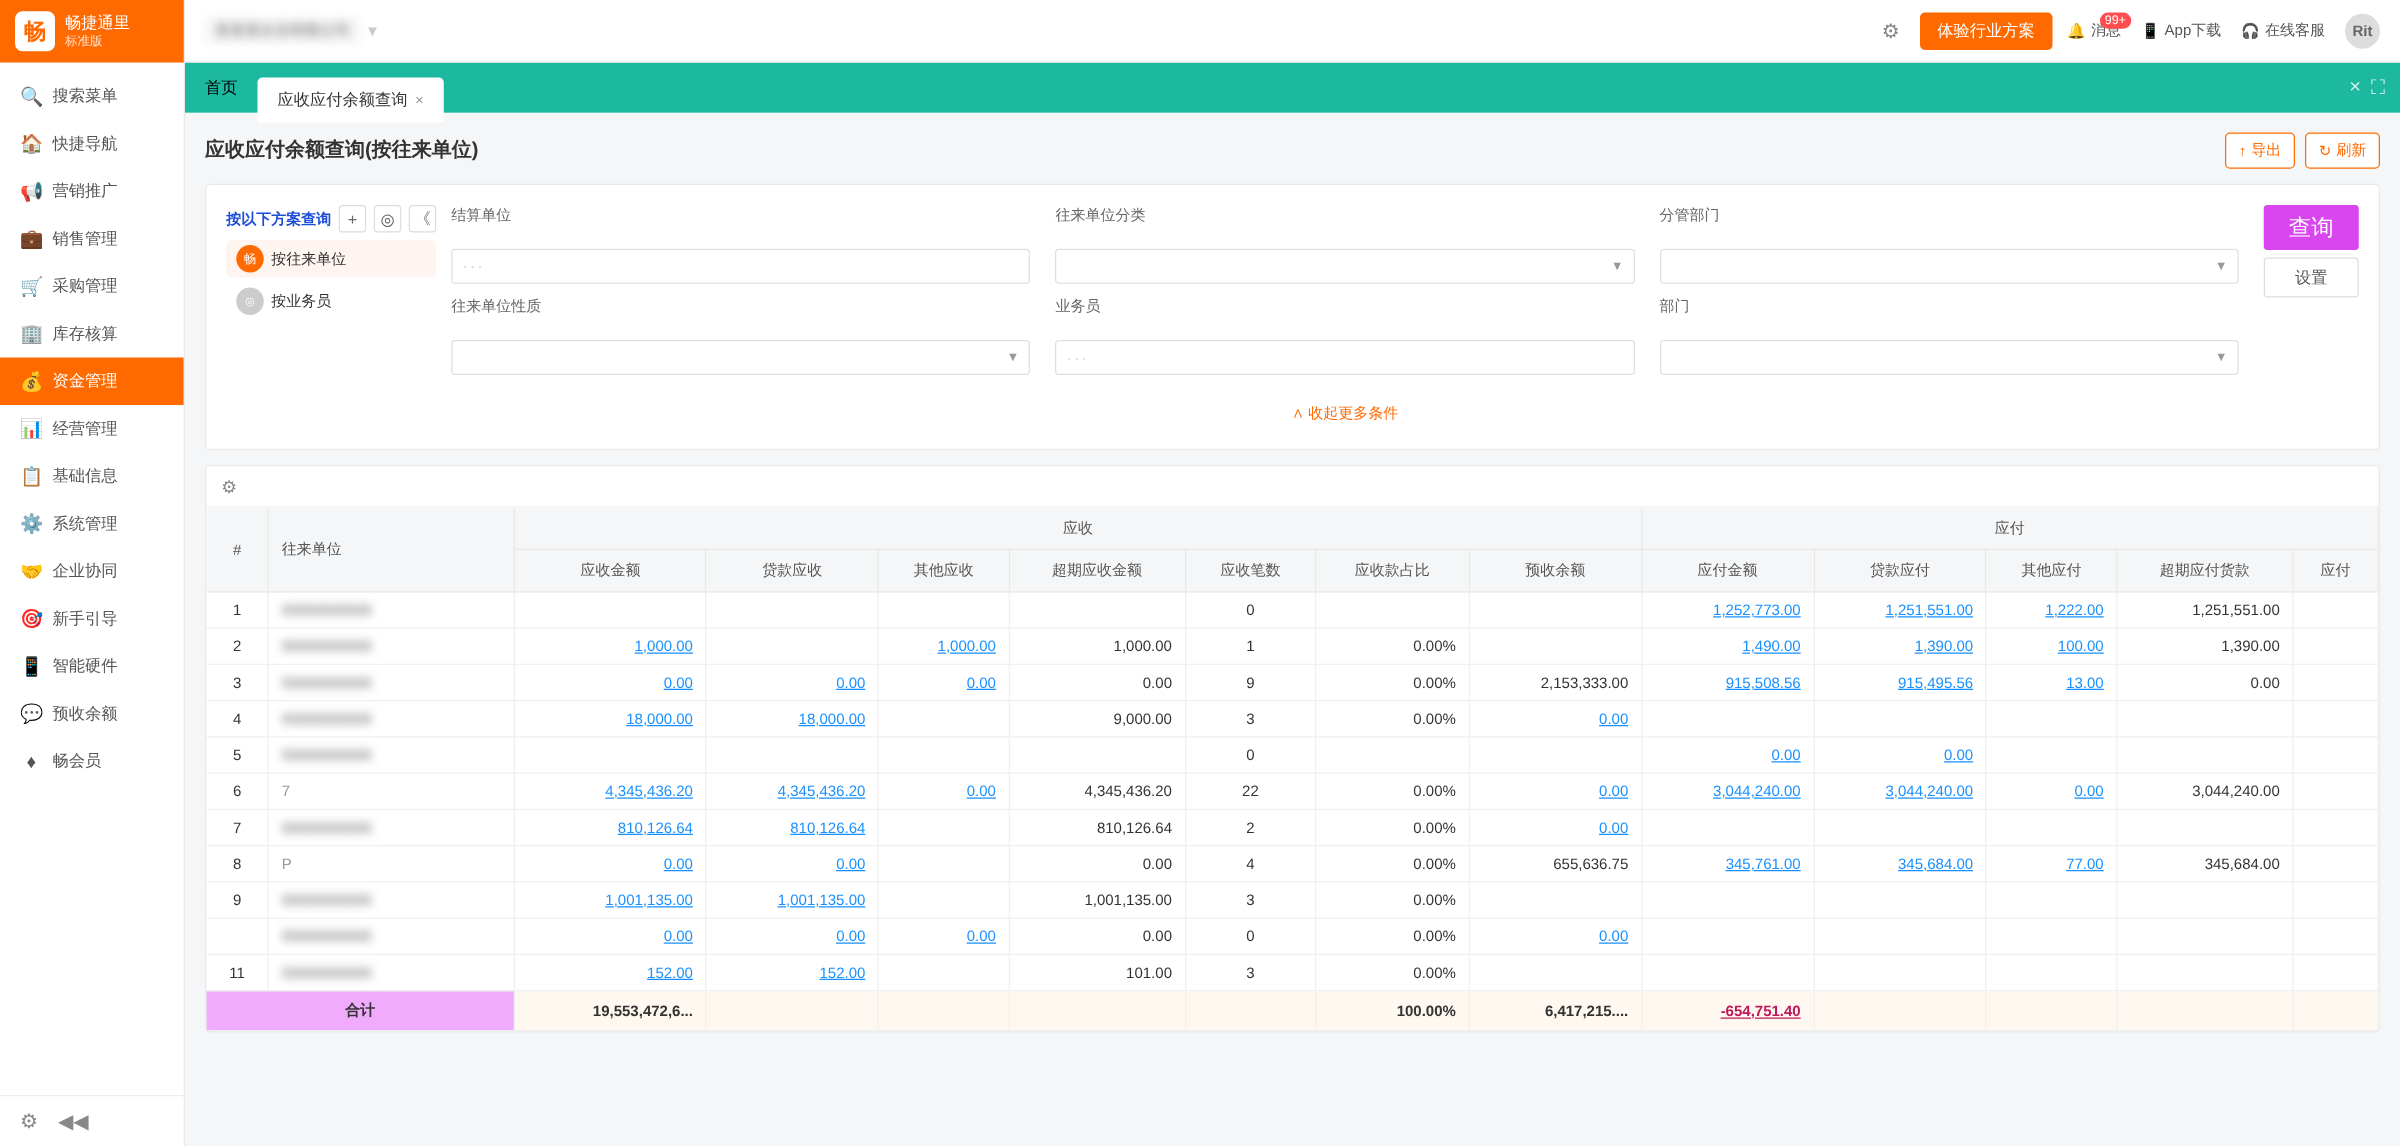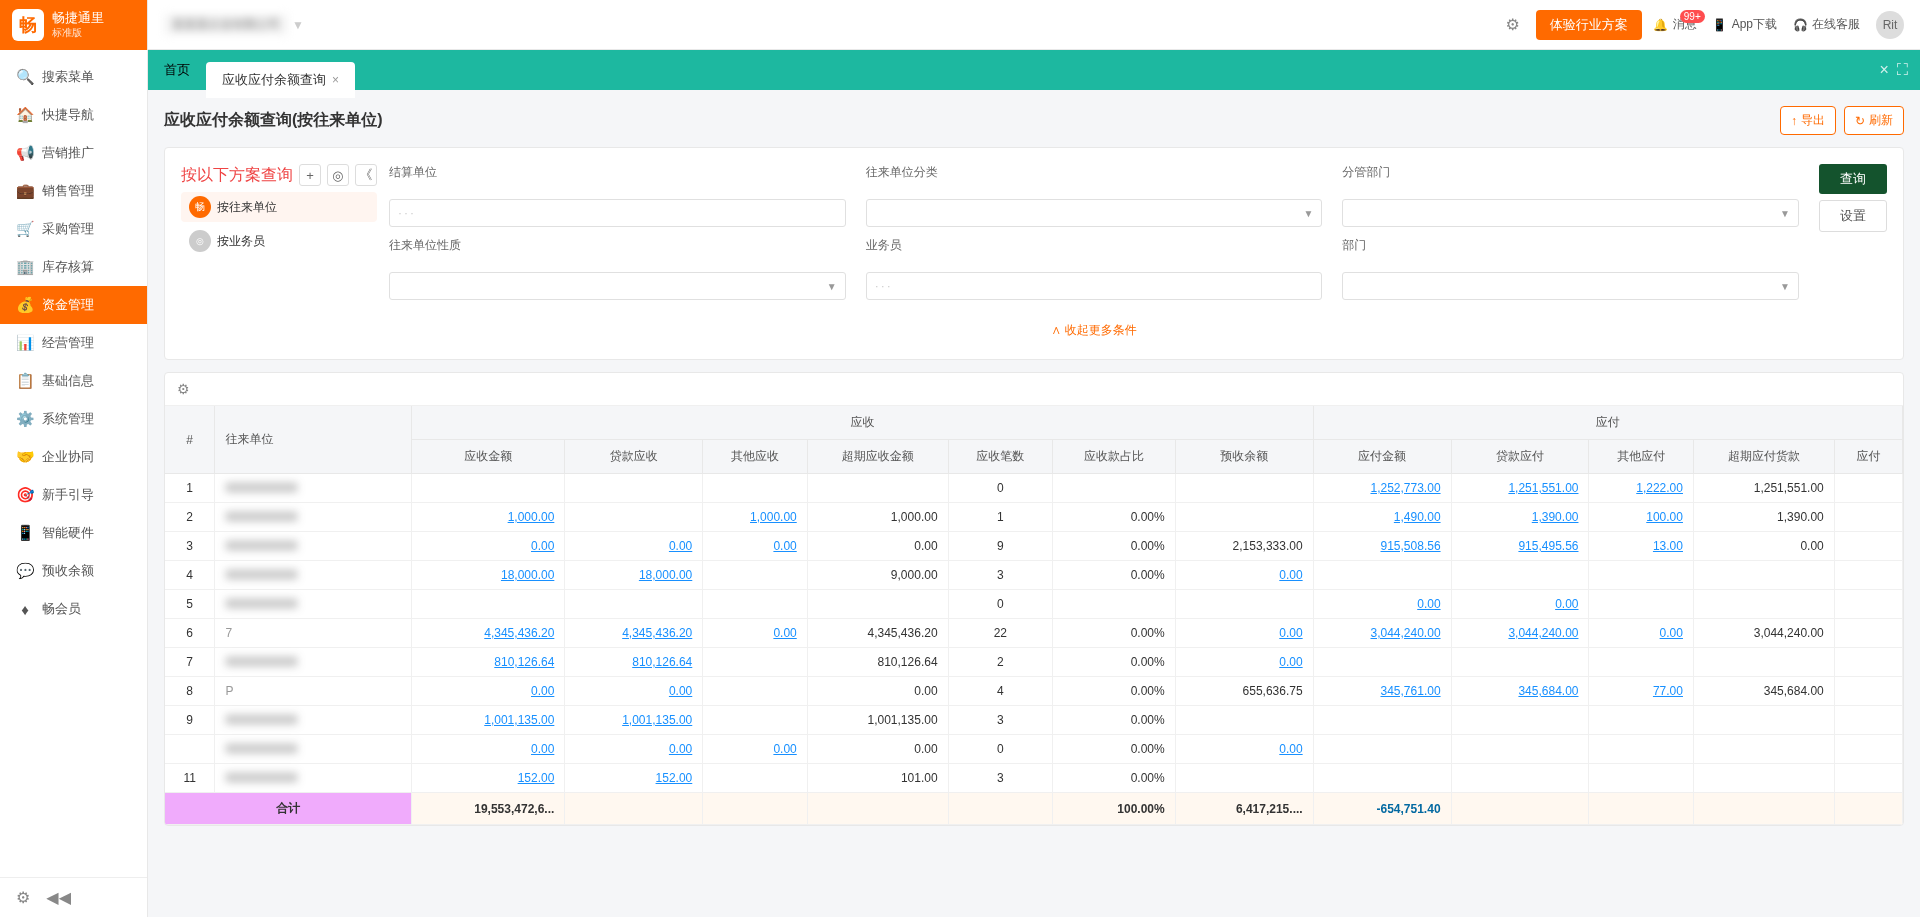--- a/index.html
+++ b/index.html
@@ -49,21 +49,21 @@
       padding: 6px 14px; cursor: pointer; font-size: 13px;
     }
     .header-right { display: flex; align-items: center; gap: 16px; margin-left: auto; }
     .header-msg { position: relative; display: flex; align-items: center; gap: 4px; cursor: pointer; color: #555; }
     .header-badge {
       position: absolute; top: -6px; right: -8px; background: #ff4d4f; color: #fff;
       border-radius: 8px; font-size: 10px; padding: 1px 4px; min-width: 16px; text-align: center;
     }
     .header-app { display: flex; align-items: center; gap: 4px; cursor: pointer; color: #555; font-size: 12px; }
     .header-service { display: flex; align-items: center; gap: 4px; cursor: pointer; color: #555; font-size: 12px; }
-    .header-user { display: flex; align-items: flex-start; gap: 4px; cursor: pointer; }
+    .header-user { display: flex; align-items: flex-start; gap: 4px; cursor: pointer; font-weight: bold; }
     .header-avatar { width: 28px; height: 28px; background: #ddd; border-radius: 50%; display: flex; align-items: center; justify-content: center; font-size: 12px; color: #666; }
 
     
     .tab-bar {
       position: fixed; left: 148px; right: 0; top: 50px; height: 40px;
       background: #1db8a0; display: flex; align-items: center; z-index: 98;
     }
     .tab-item {
       height: 40px; display: flex; align-items: center; gap: 6px;
       padding: 0 16px; cursor: pointer; font-size: 13px; color: rgba(255,255,255,0.8);
@@ -135,22 +135,22 @@
     }
     .filter-chevron { color: #999; font-size: 10px; }
     .filter-collapse-btn {
       display: flex; align-items: center; gap: 4px; color: #ff6a00; font-size: 12px;
       cursor: pointer; justify-content: center; margin-top: 8px; padding: 4px;
     }
     .filter-actions-right {
       display: flex; flex-direction: column; gap: 6px; padding-left: 8px;
     }
     .btn-query {
-      background: #14532d; color: #fff; border: none; border-radius: 3px;
-      padding: 6px 20px; cursor: pointer; font-size: 13px; white-space: nowrap;
+      background: #d946ef; color: #fff; border: none; border-radius: 3px;
+      padding: 6px 20px; cursor: pointer; font-size: 18px; white-space: nowrap;
     }
     .btn-setting {
       background: #fff; color: #555; border: 1px solid #ddd; border-radius: 3px;
       padding: 6px 20px; cursor: pointer; font-size: 13px;
     }
 
     
     .table-container {
       background: #fff; border-radius: 4px; border: 1px solid #e8e8e8; overflow: hidden;
     }
@@ -317,21 +317,21 @@
           <span>刷新</span>
         </button>
       </div>
     </div>
 
     <div class="filter-panel">
       <div style="display:flex; gap:12px; align-items:flex-start;">
 
         <div style="display:flex; flex-direction:column; gap:6px; min-width:120px;">
           <div style="display:flex; align-items:center; gap:6px;">
-            <span style="font-size:16px;color:#ef4444;">按以下方案查询</span>
+            <span style="font-size:12px;color:#1d4ed8;font-weight:bold;">按以下方案查询</span>
             <div class="scheme-btn">+</div>
             <div class="scheme-btn">◎</div>
             <div class="scheme-btn">《</div>
           </div>
           <div class="filter-nav">
             <div class="filter-nav-item active">
               <div class="filter-nav-icon" style="font-size:10px;">畅</div>
               <span>按往来单位</span>
             </div>
             <div class="filter-nav-item">
@@ -621,21 +621,21 @@
           <tfoot>
             <tr class="footer-row">
               <td class="center" colspan="2" style="text-align:center; background:#f0abfc; font-weight:bold;">合计</td>
               <td style="background:#fff8f0; font-weight:bold;">19,553,472,6...</td>
               <td style="background:#fff8f0;"></td>
               <td style="background:#fff8f0;"></td>
               <td style="background:#fff8f0;"></td>
               <td style="background:#fff8f0;"></td>
               <td style="background:#fff8f0; font-weight:bold;">100.00%</td>
               <td style="background:#fff8f0; font-weight:bold;margin-left:24px;">6,417,215....</td>
-              <td style="background:#fff8f0; font-weight:bold; color:#0369a1;">-654,751.40</td>
+              <td style="background:#fff8f0; font-weight:bold; color:#be185d;text-decoration:underline;">-654,751.40</td>
               <td style="background:#fff8f0;"></td>
               <td style="background:#fff8f0;"></td>
               <td style="background:#fff8f0;"></td>
               <td style="background:#fff8f0;"></td>
             </tr>
           </tfoot>
         </table>
       </div>
     </div>
 

